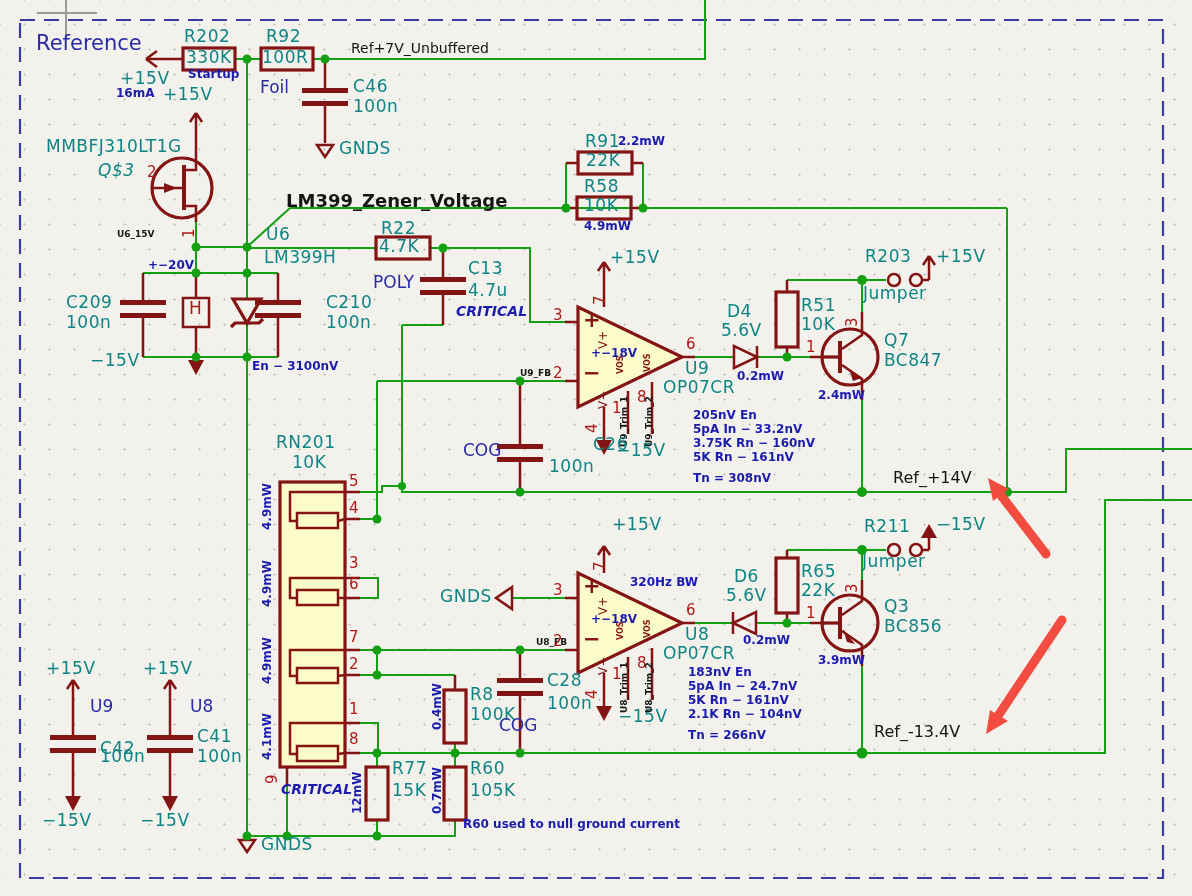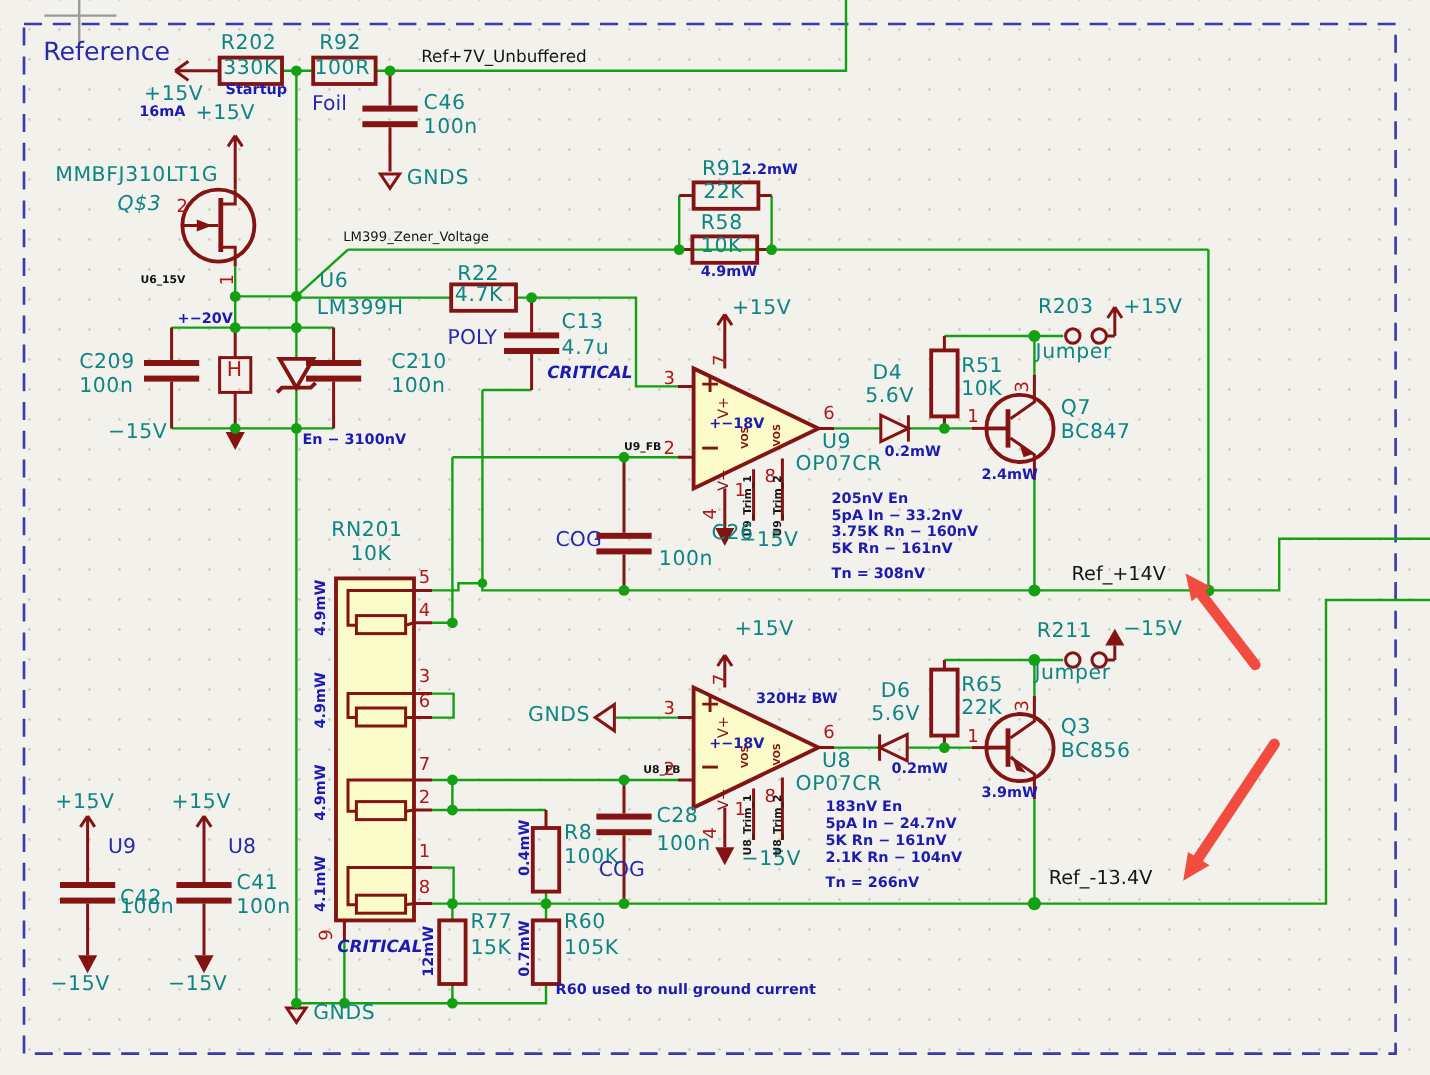--- a/index.html
+++ b/index.html
@@ -10,21 +10,21 @@
     background-size:25px 25px;background-position:12px 12px;
     font-family:"DejaVu Sans", sans-serif;
   }
   svg{position:absolute;left:0;top:0;}
   .lb{position:absolute;white-space:pre;line-height:1.05;}
   .ref,.val,.pwr{color:#0e8585;font-size:17px;letter-spacing:.5px;}
   .blueref{color:#2a2aa8;font-size:17px;}
   .title{color:#2a2aa8;font-size:21px;}
   .net{color:#151515;font-size:14px;}
   .netbig{color:#151515;font-size:16px;}
-  .netsm{color:#151515;font-size:11px;font-weight:normal;}
+  .netsm{color:#151515;font-size:18px;font-weight:bold;}
   .tiny{color:#151515;font-size:9px;font-weight:bold;}
   .ann{color:#1b1bb0;font-size:12px;font-weight:bold;}
   .pin{color:#b01818;font-size:15px;}
   .hletter{color:#b01818;font-size:17px;}
   .glyph{color:#841414;font-size:21px;font-weight:bold;}
   .glyphsm{color:#841414;font-size:12px;}
   .vos{color:#841414;font-size:8px;font-weight:bold;}
   .critical{color:#1b1bb0;font-size:14px;font-weight:bold;font-style:italic;}
   .rot{transform:rotate(-90deg);transform-origin:0 0;}
   .w{stroke:#13a013;stroke-width:2;fill:none;}

